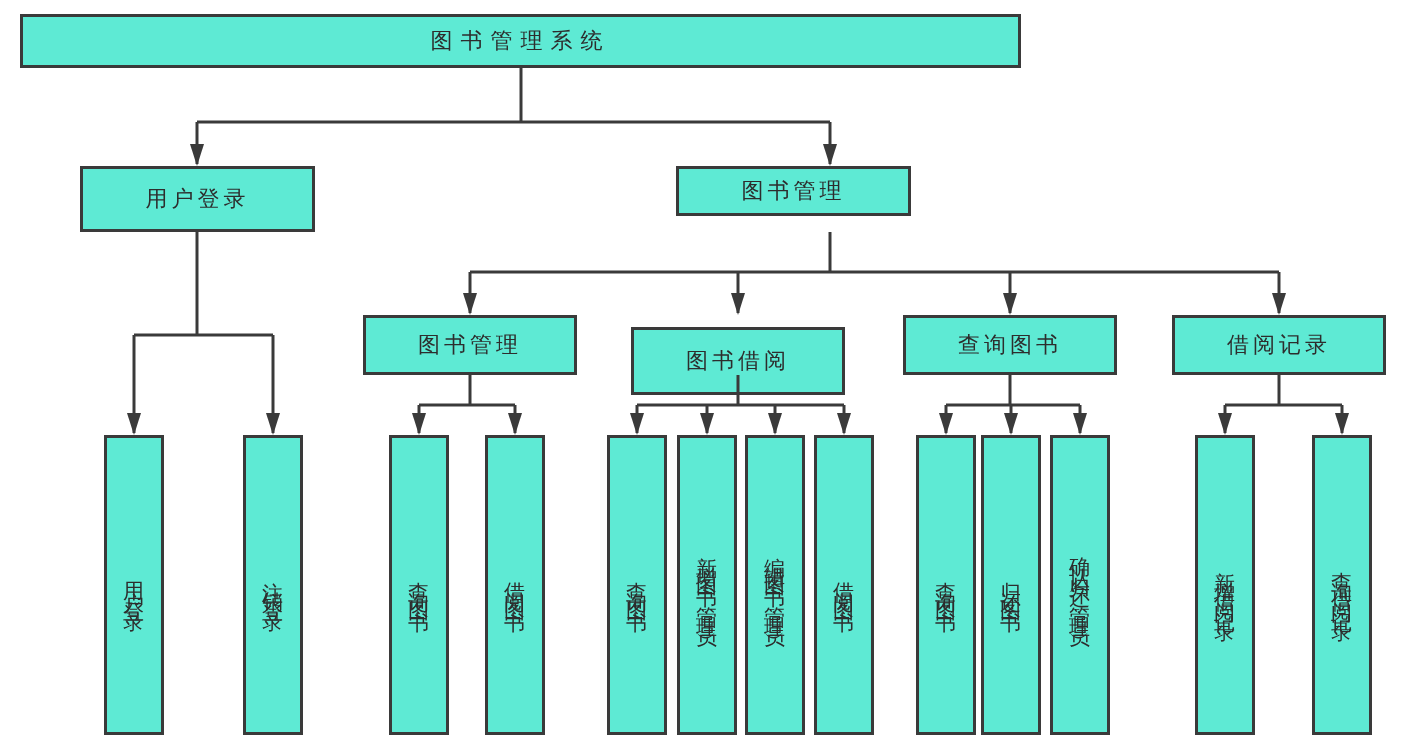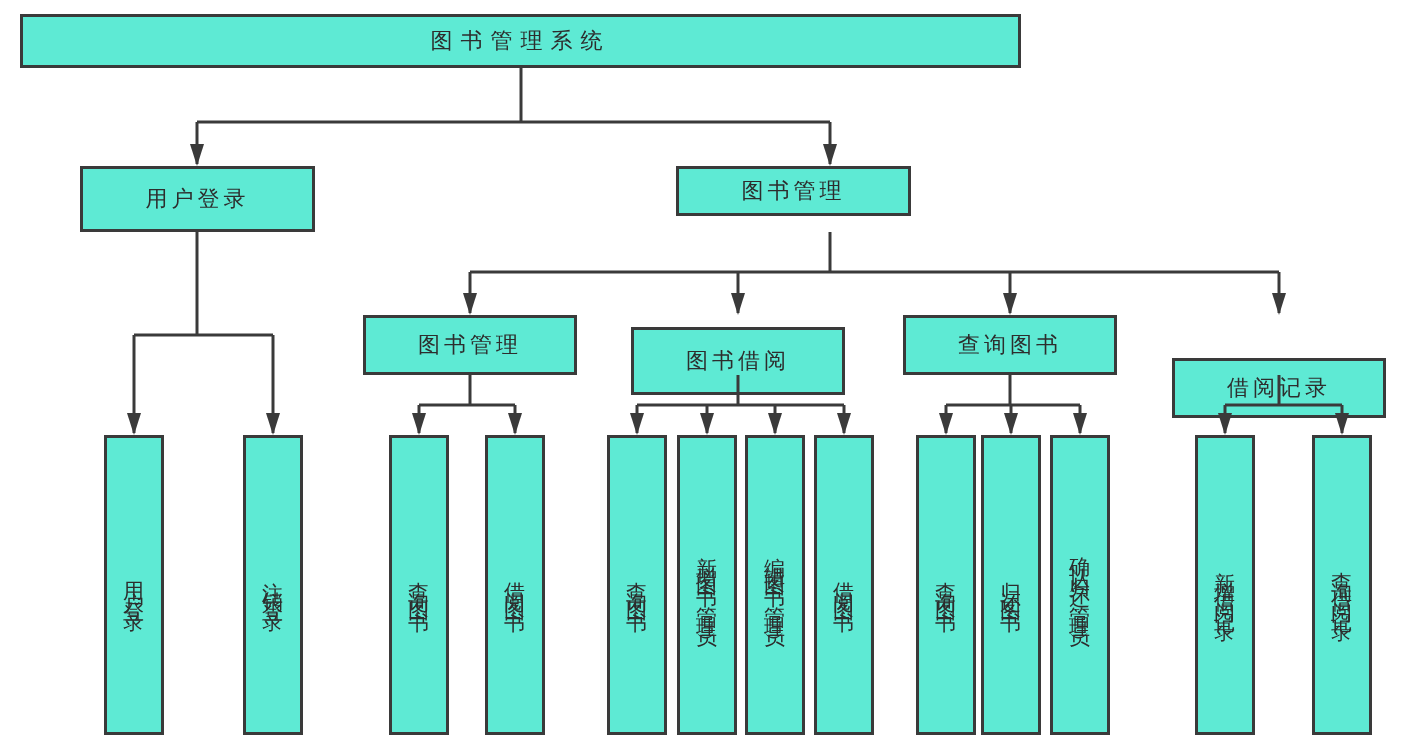--- a/index.html
+++ b/index.html
@@ -34,21 +34,21 @@
     letter-spacing:10px;
     line-height:1.1;
   }
   
   .node-root        { left:20px;  top:14px;  width:1001px; height:54px; }
   .node-l2-a        { left:80px;  top:166px; width:235px;  height:66px; }
   .node-l2-b        { left:676px; top:166px; width:235px;  height:50px; }
   .node-l3-a        { left:363px;  top:315px; width:214px; height:60px; }
   .node-l3-b        { left:631px;  top:327px; width:214px; height:68px; }
   .node-l3-c        { left:903px;  top:315px; width:214px; height:60px; }
-  .node-l3-d        { left:1172px; top:315px; width:214px; height:60px;margin-top:43px; }
+  .node-l3-d        { left:1172px; top:315px; width:214px; height:60px; }
   .leaf             { top:435px; width:60px; height:300px; border-width:3px; }
   .leaf-0  { left:104px; }
   .leaf-1  { left:243px; }
   .leaf-2  { left:389px; }
   .leaf-3  { left:485px; }
   .leaf-4  { left:607px; }
   .leaf-5  { left:677px; }
   .leaf-6  { left:745px; }
   .leaf-7  { left:814px; }
   .leaf-8  { left:916px; }

